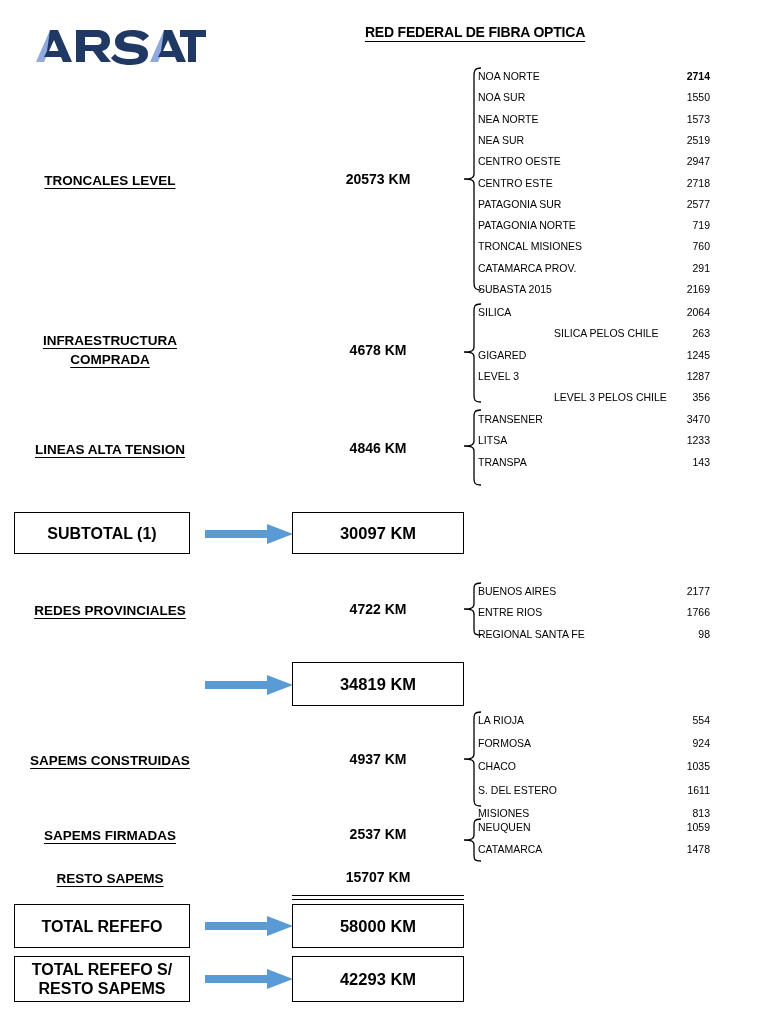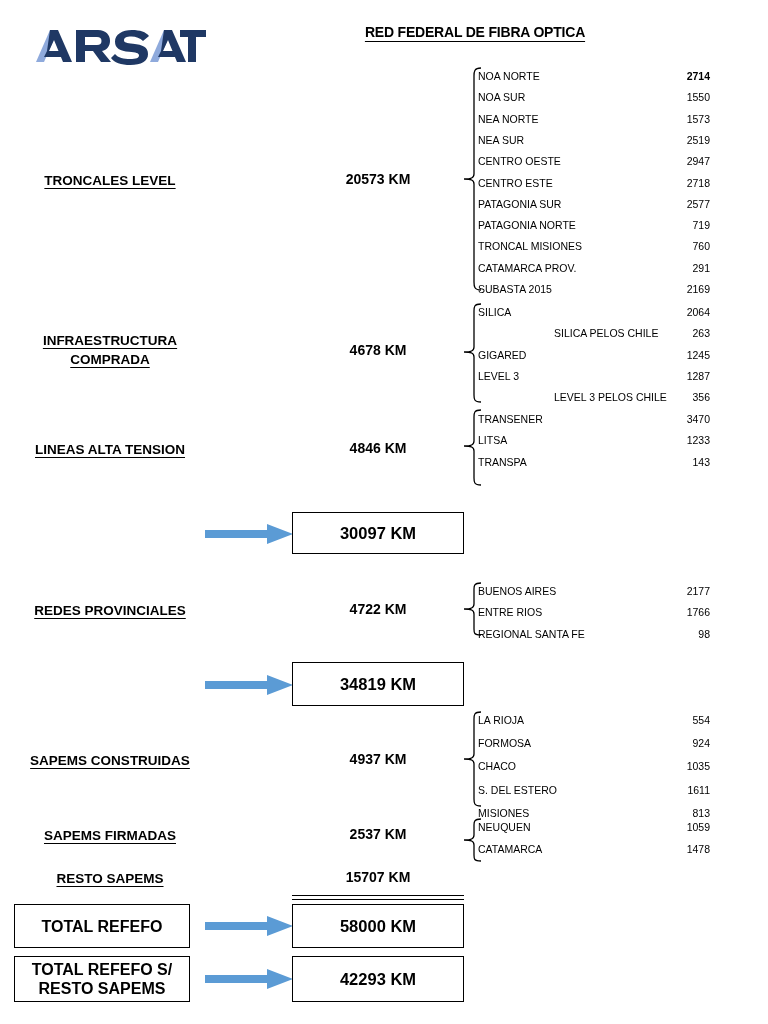--- a/index.html
+++ b/index.html
@@ -260,20 +260,23 @@
       <div class="detail-row" style="left: 478px; top: 434.3px;">
         <span class="detail-name">LITSA</span>
         <span class="detail-val" style="left: 172px;">1233</span>
       </div>
       <div class="detail-row" style="left: 478px; top: 455.6px;">
         <span class="detail-name">TRANSPA</span>
         <span class="detail-val" style="left: 172px;">143</span>
       </div>
     </div>
 
+  <div class="box" style="left:14px; top:512px; width:176px; height:42px;">
+    <span>SUBTOTAL (1)</span>
+  </div>
   <div class="arrow" style="left:205px; top:523px;">
     <svg width="88" height="22" viewBox="0 0 88 22">
       <polygon points="0,7 62,7 62,1 88,11 62,21 62,15 0,15" fill="#5B9BD5"></polygon>
     </svg>
   </div>
   <div class="box value-box" style="left:292px; top:512px; width:172px; height:42px;">
     <span>30097 KM</span>
   </div>
 
   <div class="cat-label" style="left:-20px; top:601px;">

